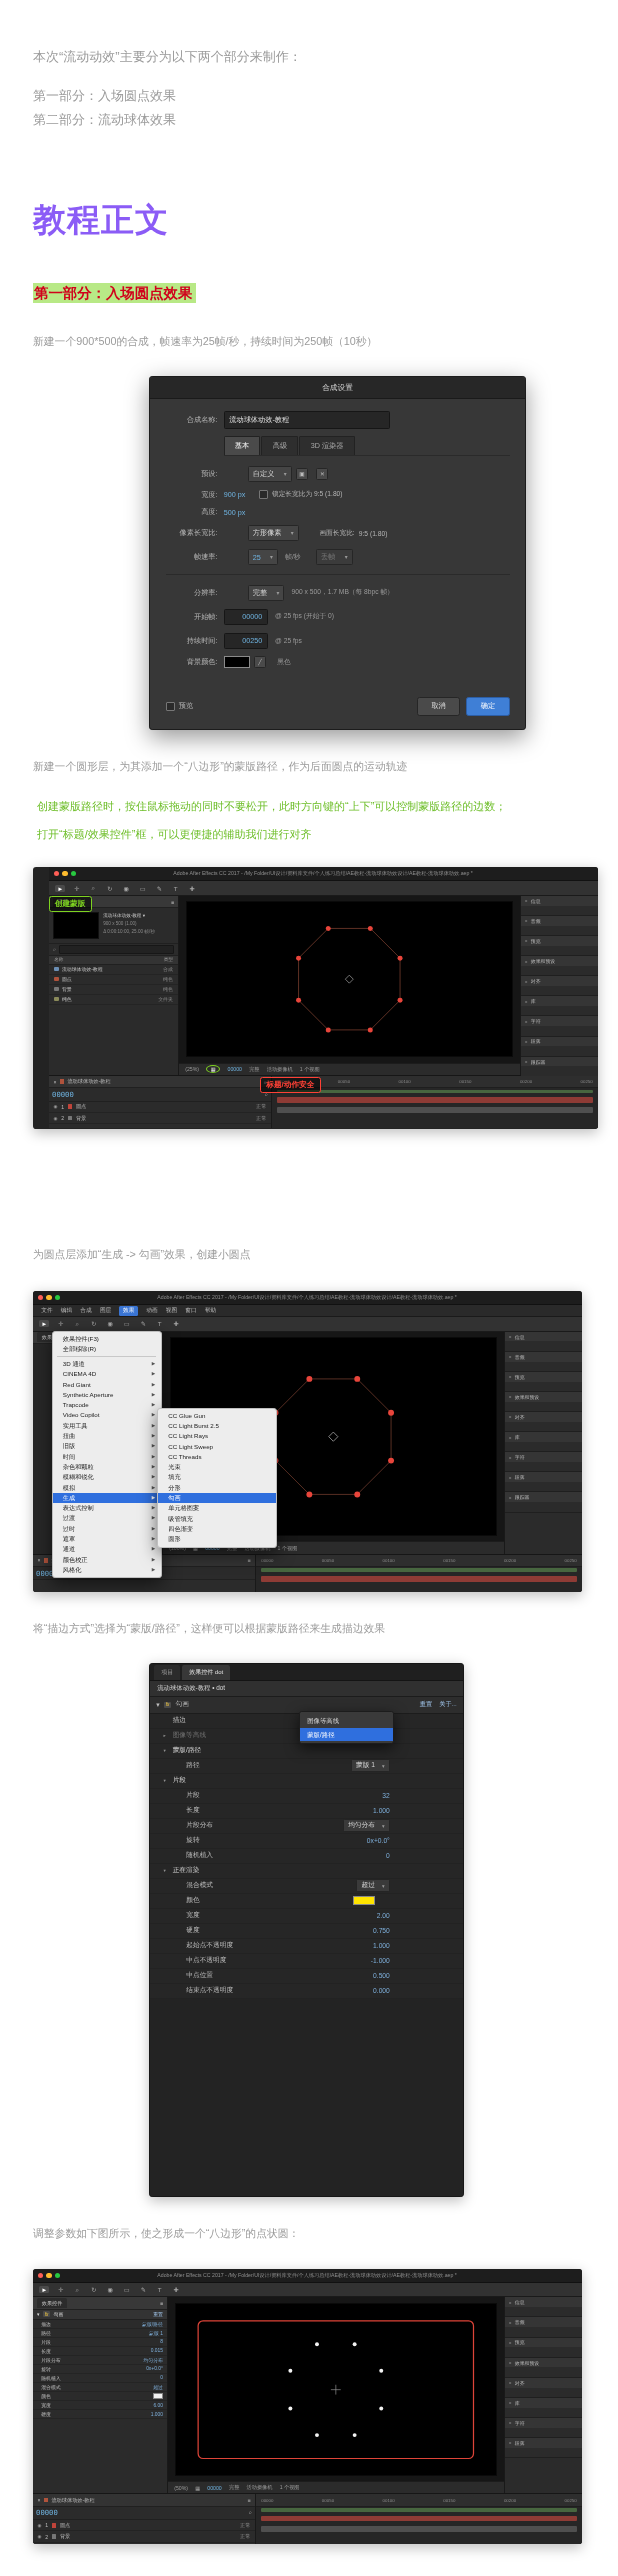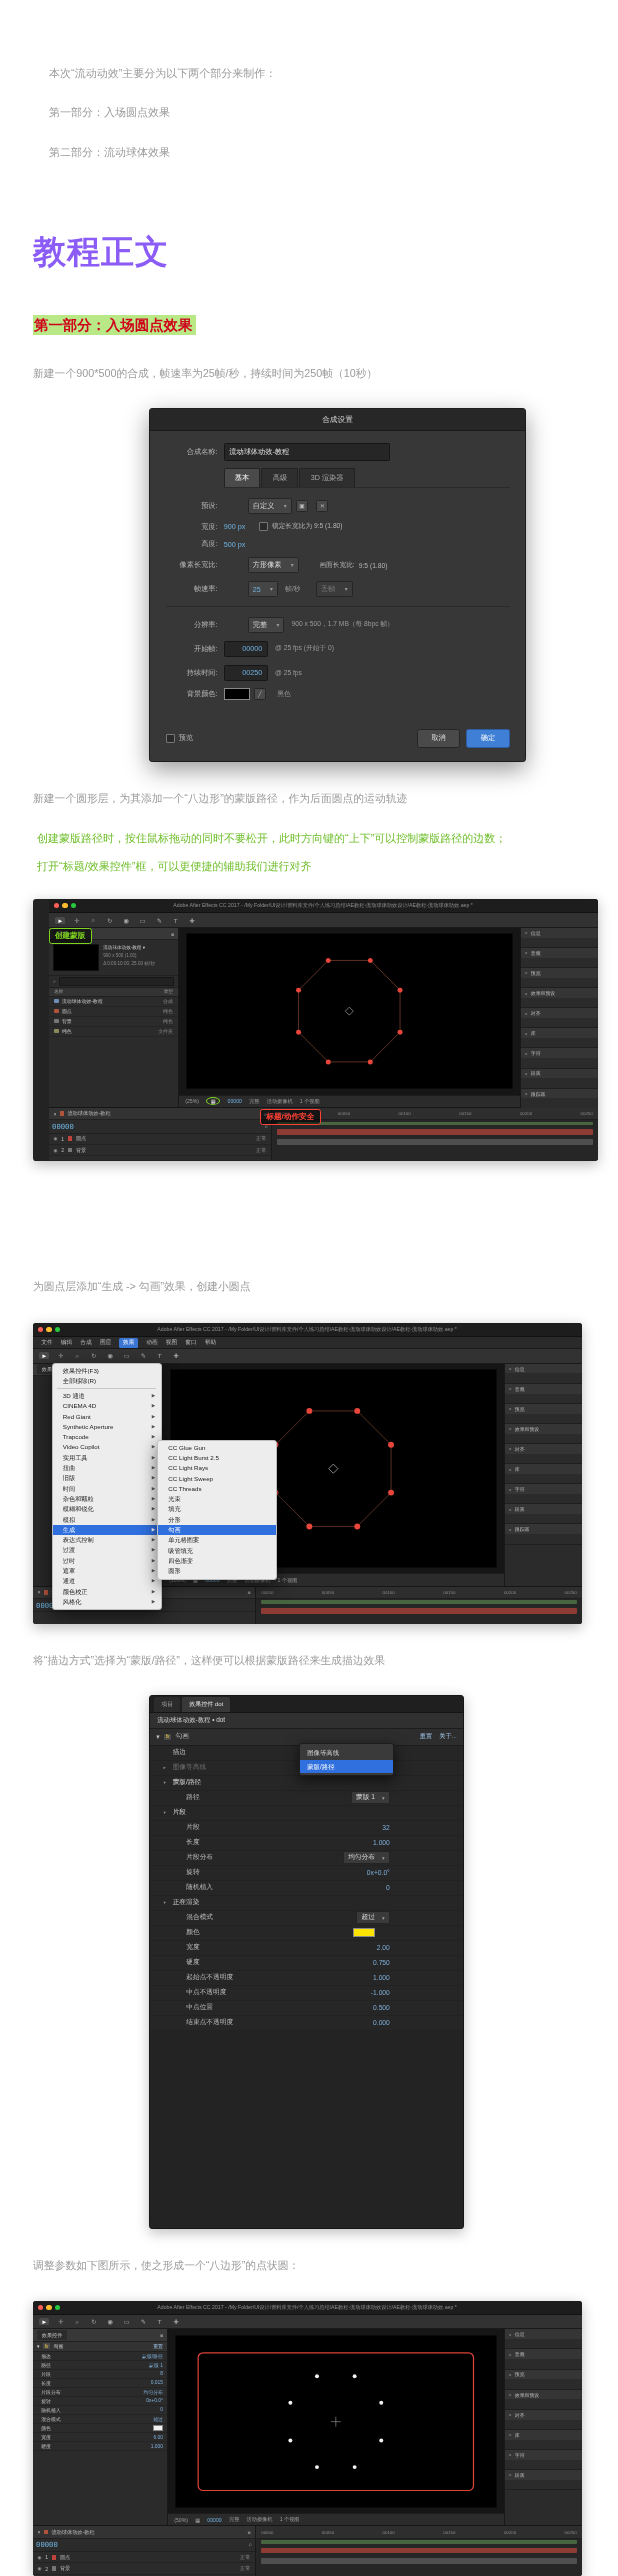--- a/index.html
+++ b/index.html
@@ -1,21 +1,21 @@
 <!DOCTYPE html>
 <html style="font-size:8.2px"><head>
 <meta charset="utf-8">
 <style>
   html,body{margin:0;padding:0;background:#fff;}
   body{width:618px;min-height:2760px;font-family:"Liberation Sans","DejaVu Sans",sans-serif;color:#333;}
   .page{padding:49px 33px 144px 33px;}
 
   
   .g{color:#9b9b9b;font-size:10.8px;line-height:17.5px;margin:0;}
-  .intro p{font-size:11px;line-height:24px;color:#9b9b9b;margin:16px;}
+  .intro p{font-size:13px;line-height:24px;color:#9b9b9b;margin:0;}
   .intro p.first{margin-bottom:18.5px;line-height:16.5px;}
   h1.title{font-size:33px;font-weight:bold;color:#8b5cf6;margin:66px 0 0 0;letter-spacing:1px;}
   h2.sec{margin:41px 0 0 0;font-size:14.4px;font-weight:bold;}
   h2.sec .hl{background:#b8e986;color:#d0021b;padding:2.1px 4.1px 2.1px 1px;}
   p.body1{margin-top:30px;}
   p.after-dlg{margin-top:28px;}
   p.green{color:#6dbe28;font-size:11px;line-height:24px;margin:4px;}
   p.green.t1{margin-top:18.5px;}
   p.sp-big{margin-top:117px;}
   p.sp-med{margin-top:28px;}

